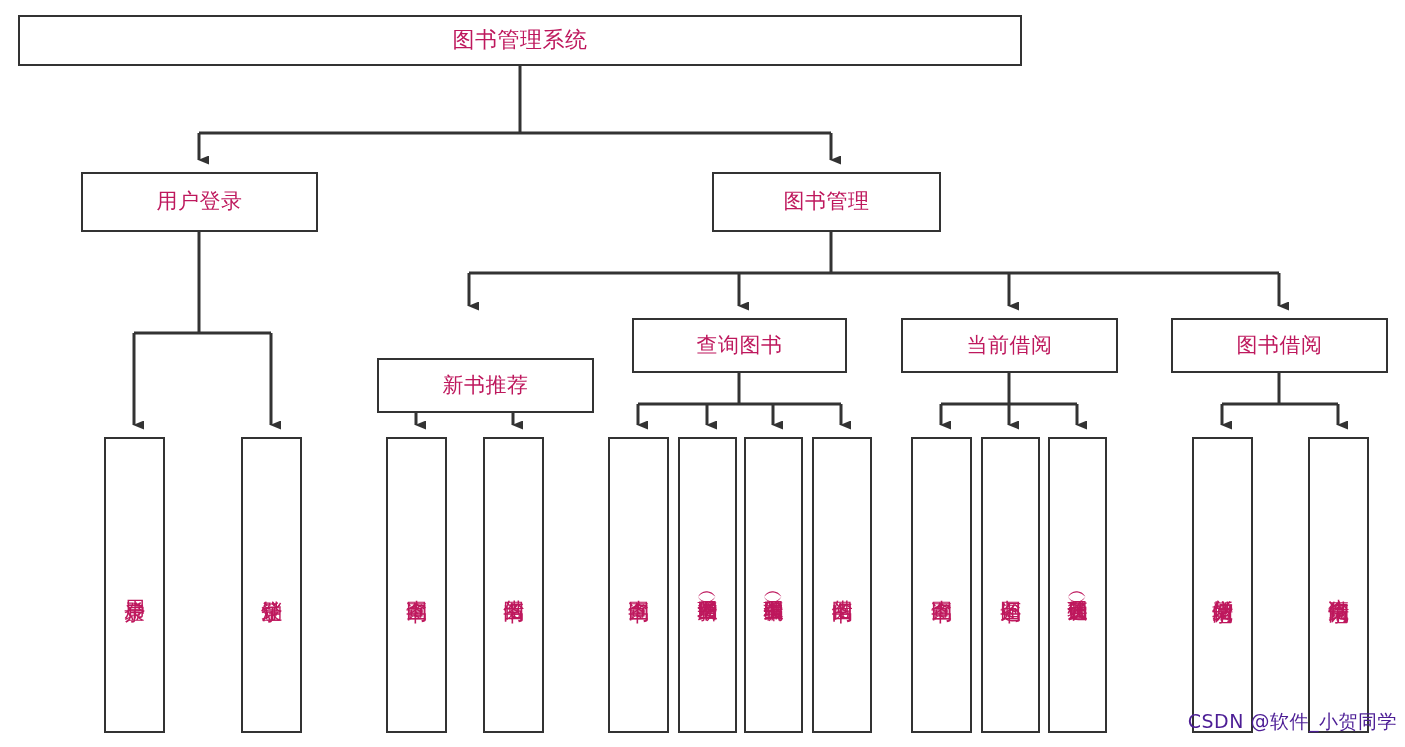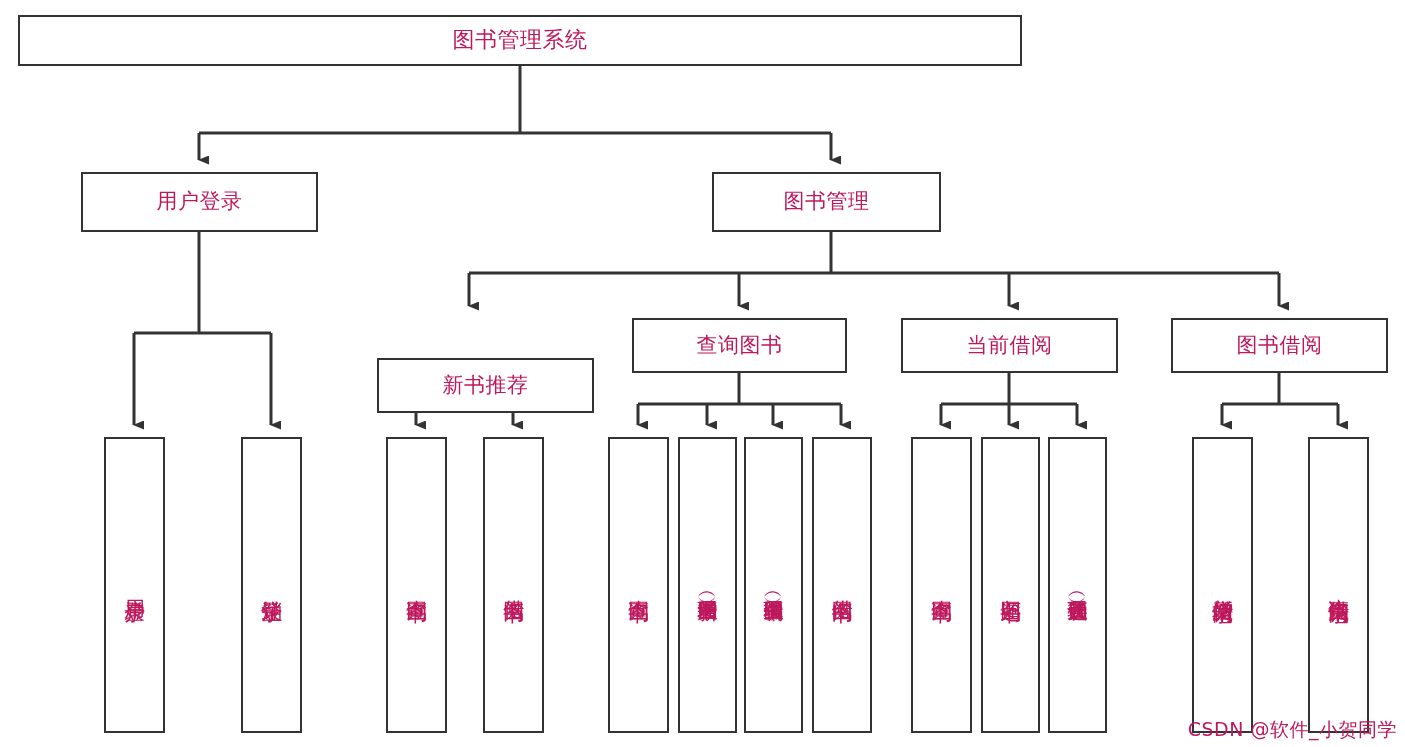--- a/index.html
+++ b/index.html
@@ -71,23 +71,23 @@
     max-height: 286px;
   }
   .node.vert.tight .label {
     font-size: 20px;
     letter-spacing: 0px;
   }
   
   #watermark {
     position: absolute;
     right: 8px;
-    bottom: 4px;
+    bottom: 12px;
     font-size: 19px;
-    color: #be185d;
+    color: #4c1d95;
     letter-spacing: 0.5px;
     z-index: 5;
     white-space: nowrap;
     font-family: "DejaVu Sans", "Liberation Sans", sans-serif;
   }
 </style>
 </head>
 <body>
 
 <div id="canvas">

